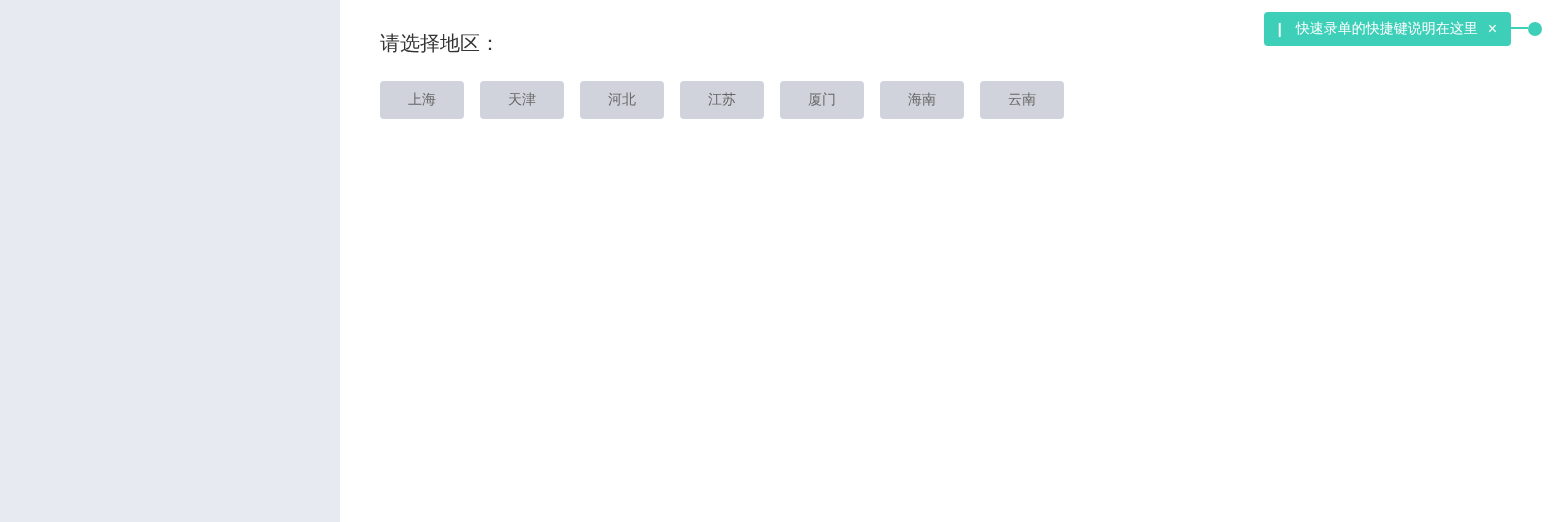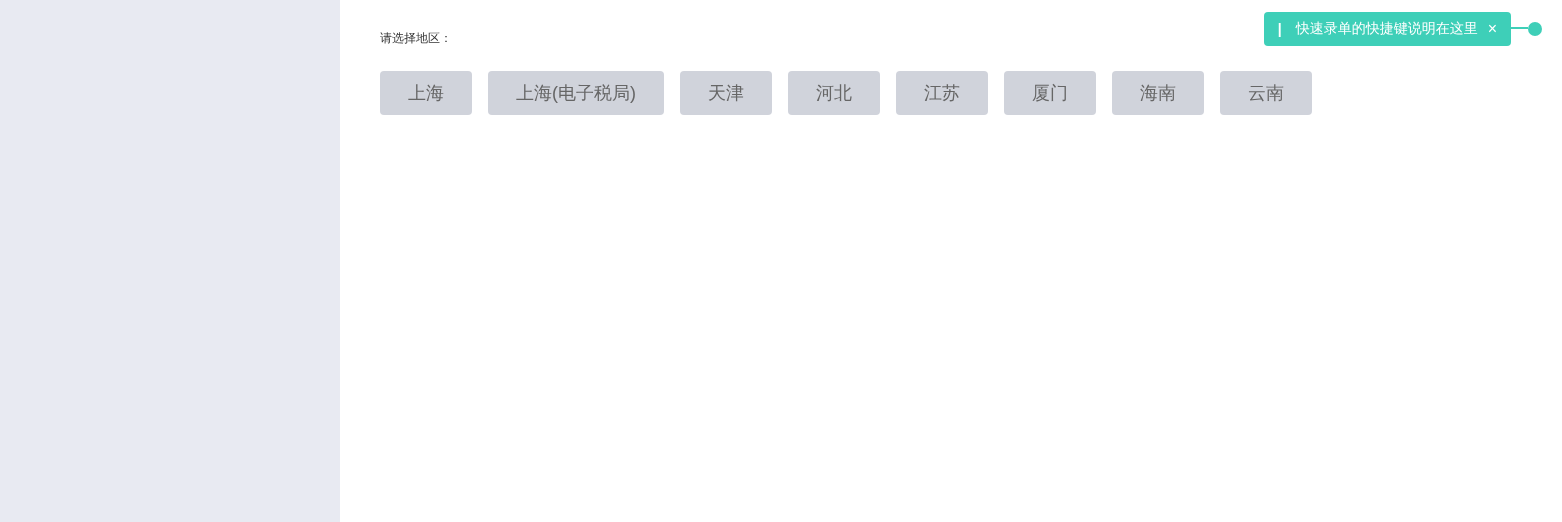--- a/index.html
+++ b/index.html
@@ -30,39 +30,39 @@
       position: absolute;
       left: 340px;
       top: 0;
       right: 0;
       bottom: 0;
       background: #ffffff;
       padding: 30px 40px;
     }
 
     .page-label {
-      font-size: 12px;
+      font-size: 20px;
       color: #333;
       margin-bottom: 24px;
       font-weight: normal;
     }
 
     .region-buttons {
       display: flex;
       flex-wrap: wrap;
       gap: 16px;
     }
 
     .region-btn {
       background: #d0d3db;
       color: #666;
       border: none;
       border-radius: 4px;
       padding: 10px 28px;
-      font-size: 18px;
+      font-size: 14px;
       cursor: pointer;
       white-space: nowrap;
       font-family: 'Microsoft YaHei', 'PingFang SC', sans-serif;
     }
 
     
     .tooltip-banner {
       position: absolute;
       top: 12px;
       right: 51px;
@@ -115,21 +115,20 @@
   </style>
 </head>
 <body>
 
 <div class="sidebar"></div>
 
 <div class="main-content">
   <div class="page-label">请选择地区：</div>
   <div class="region-buttons" id="region-container">
   <button class="region-btn">上海</button>
-      <button class="region-btn">上海(电子税局)</button>
       <button class="region-btn">天津</button>
       <button class="region-btn">河北</button>
       <button class="region-btn">江苏</button>
       <button class="region-btn">厦门</button>
       <button class="region-btn">海南</button>
       <button class="region-btn">云南</button>
     </div>
 </div>
 
 <div class="tooltip-banner">

